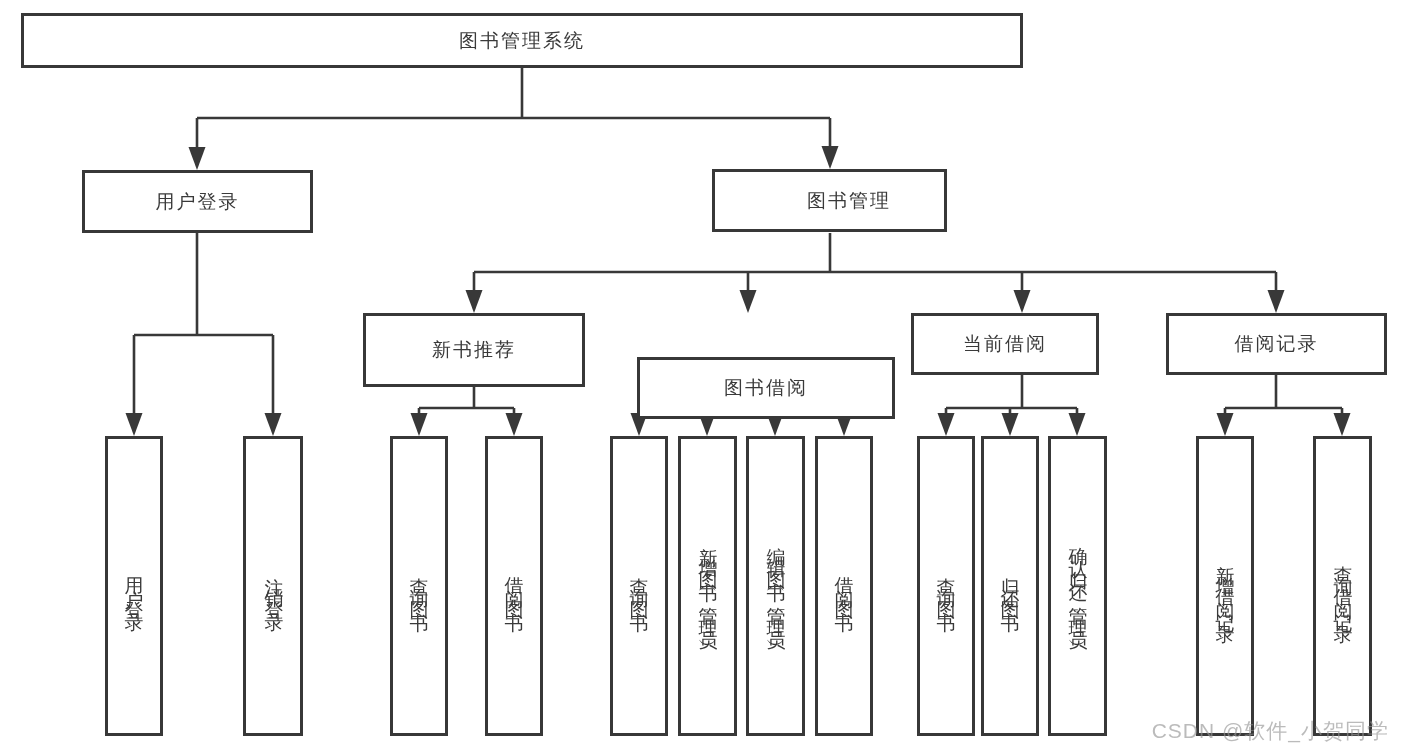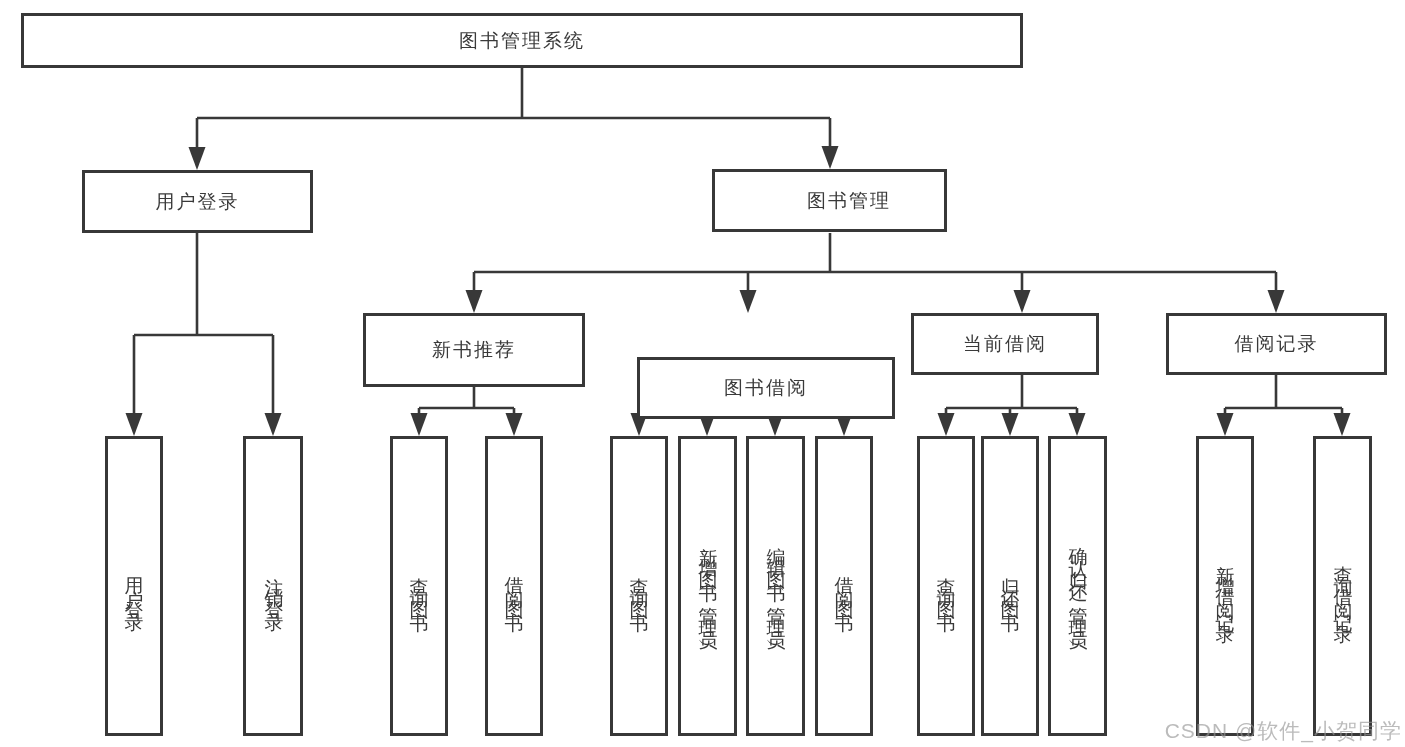--- a/index.html
+++ b/index.html
@@ -38,21 +38,21 @@
     white-space:nowrap;
     height:300px;
     top:436px;
   }
   .v-node .vlabel{
     display:block;
     line-height:52px; 
   }
   .watermark{
     position:absolute;
-    right:3px;bottom:2px;
+    right:16px;bottom:2px;
     font-size:21px;
     color:var(--watermark);
     letter-spacing:1px;
     white-space:nowrap;
     pointer-events:none;
     margin-top:17px;
   }
 </style>
 </head>
 <body>

